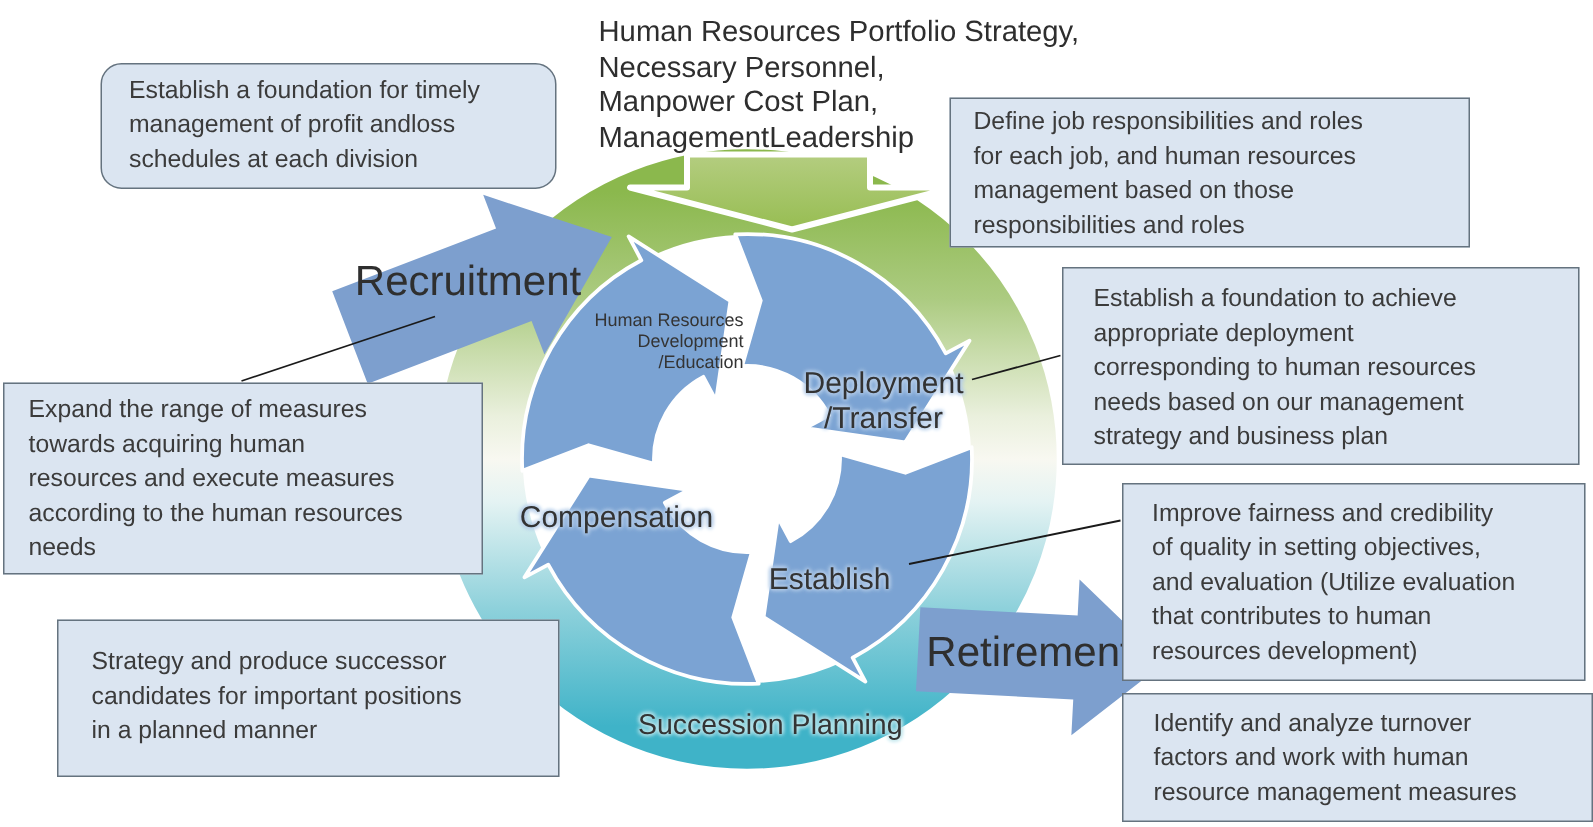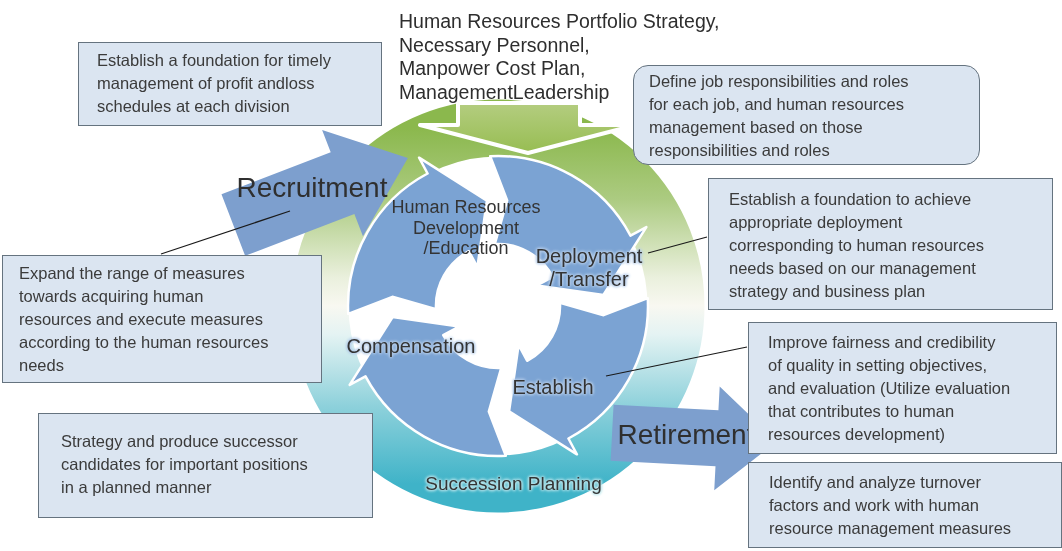--- a/index.html
+++ b/index.html
@@ -65,44 +65,44 @@
     <line x1="290" y1="211" x2="161" y2="254" stroke="#1a1a1a" stroke-width="1.2"></line>
     <line x1="648" y1="253" x2="707" y2="237" stroke="#1a1a1a" stroke-width="1.2"></line>
     <line x1="606" y1="376" x2="747" y2="347" stroke="#1a1a1a" stroke-width="1.2"></line>
   </svg>
 
   <div class="title">Human Resources Portfolio Strategy,
 Necessary Personnel,
 Manpower Cost Plan,
 ManagementLeadership</div>
 
-  <div class="label" style="left:466px;top:228px;font-size:18px;">Human Resources
+  <div class="label" style="left:446px;top:228px;font-size:12px;text-align:right;">Human Resources
 Development
 /Education</div>
   <div class="label ring-label halo" style="left:589px;top:268px;">Deployment
 /Transfer</div>
   <div class="label ring-label halo" style="left:411px;top:346px;">Compensation</div>
   <div class="label ring-label halo" style="left:553px;top:387px;">Establish</div>
   <div class="label halo-teal" style="left:496px;top:484px;font-size:19px;padding-left:35px;">Succession Planning</div>
 
   <div class="label flow-label" style="left:312px;top:188px;">Recruitment</div>
   <div class="label flow-label" style="left:686px;top:435px;">Retirement</div>
 
-  <div class="note" style="left:78px;top:42px;width:304px;height:84px;padding:6px 10px 22px 18px;">Establish a foundation for timely
+  <div class="note" style="left:67px;top:42px;width:304px;height:84px;padding:6px 10px 22px 18px;border-radius:14px;">Establish a foundation for timely
 management of profit andloss
 schedules at each division</div>
   <div class="note" style="left:2px;top:255px;width:320px;height:128px;padding:6px 10px 6px 16px;">Expand the range of measures
 towards acquiring human
 resources and execute measures
 according to the human resources
 needs</div>
   <div class="note" style="left:38px;top:413px;width:335px;height:105px;padding:16px 10px 6px 22px;">Strategy and produce successor
 candidates for important positions
 in a planned manner</div>
-  <div class="note" style="left:633px;top:65px;width:347px;height:100px;padding:4px 8px 4px 15px;border-radius:15px;">Define job responsibilities and roles
+  <div class="note" style="left:633px;top:65px;width:347px;height:100px;padding:4px 8px 4px 15px;">Define job responsibilities and roles
 for each job, and human resources
 management based on those
 responsibilities and roles</div>
   <div class="note" style="left:708px;top:178px;width:345px;height:132px;padding:9px 8px 20px 20px;">Establish a foundation to achieve
 appropriate deployment
 corresponding to human resources
 needs based on our management
 strategy and business plan</div>
   <div class="note" style="left:748px;top:322px;width:309px;height:132px;padding:8px 8px 6px 19px;">Improve fairness and credibility
 of quality in setting objectives,

